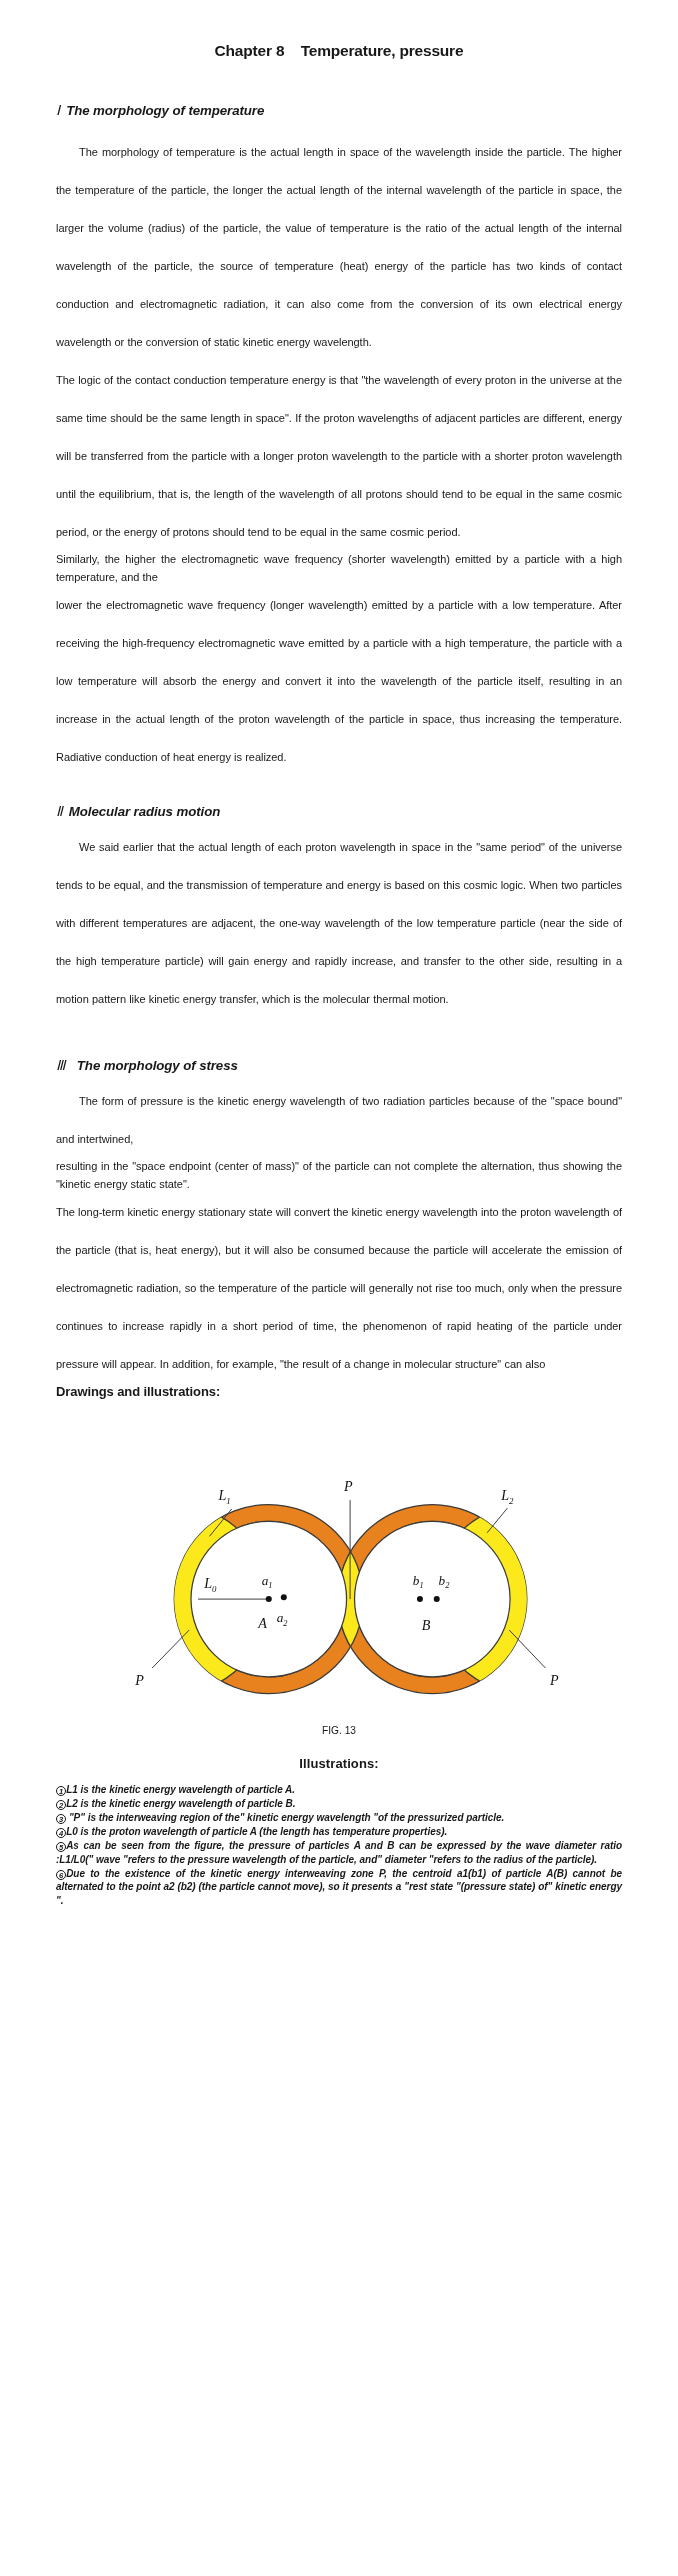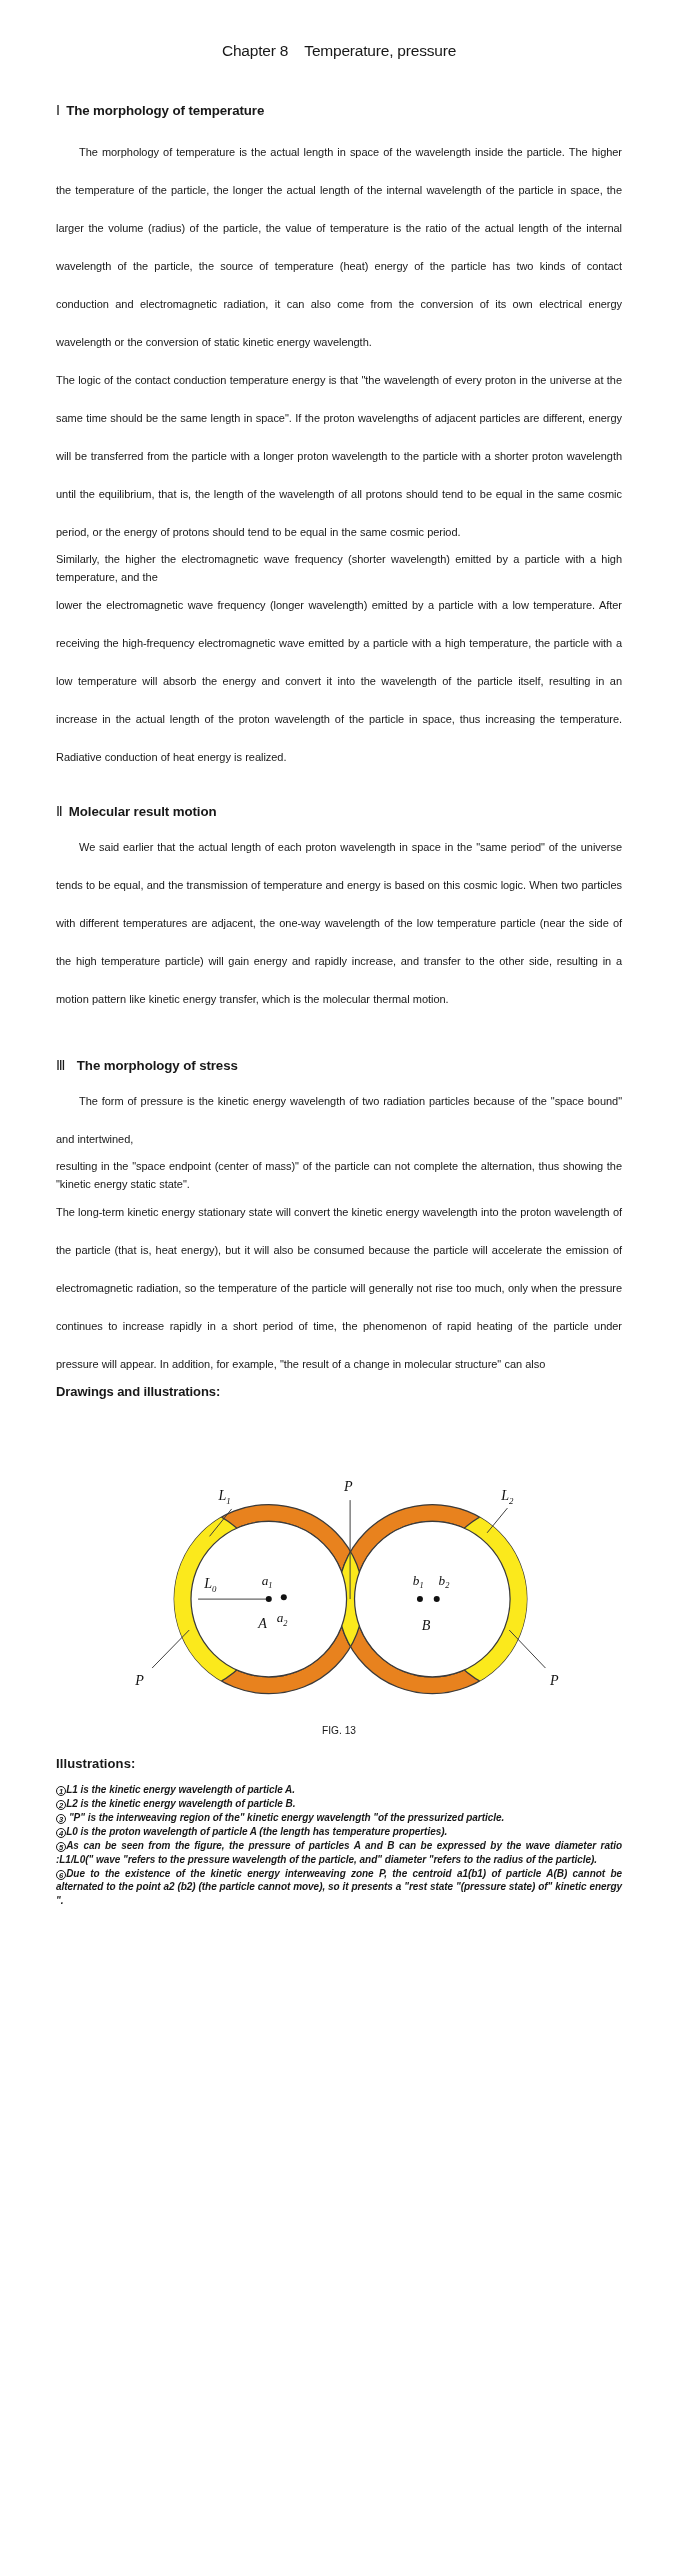--- a/index.html
+++ b/index.html
@@ -20,35 +20,36 @@
     position: relative;
     background: #fff;
     box-sizing: border-box;
     padding: 0 56px;
   }
 
   
   .chapter-title {
     text-align: center;
     font-size: 15.5px;
-    font-weight: normal;
+    font-weight: bold;
     letter-spacing: -0.2px;
     padding-top: 42px;
     padding-bottom: 0;
     white-space: pre;
   }
 
   
   .section-head {
     font-size: 13.3px;
     font-weight: bold;
     letter-spacing: -0.1px;
     margin: 0;
     padding: 0;
     display: block;
+    font-style: italic;
   }
   .section-head .roman {
     font-family: "Liberation Serif", serif;
     font-weight: normal;
     font-size: 13.7px;
     margin-right: 6.2px;
   }
   .sec1 { margin-top: 42px; }
   .sec2 { margin-top: 26.5px; }
   .sec3 { margin-top: 39px; }
@@ -94,20 +95,21 @@
     margin-top: 1.8px;
     letter-spacing: 0px;
   }
 
   
   .illus-head {
     font-size: 13px;
     font-weight: bold;
     margin-top: 20.3px;
     letter-spacing: 0.1px;
+    text-align: center;
   }
   .illus-list {
     margin-top: 12px;
     font-style: italic;
   }
   .illus-item {
     font-size: 10px;
     font-weight: bold;
     line-height: 13.6px;
     text-align: justify;
@@ -139,21 +141,21 @@
   <div class="chapter-title">Chapter 8    Temperature, pressure</div>
 
   <div class="section-head sec1"><span class="roman">Ⅰ</span><span>The morphology of temperature</span></div>
 
   <div class="gap-md"></div>
   <p class="body indent">The morphology of temperature is the actual length in space of the wavelength inside the particle. The higher the temperature of the particle, the longer the actual length of the internal wavelength of the particle in space, the larger the volume (radius) of the particle, the value of temperature is the ratio of the actual length of the internal wavelength of the particle, the source of temperature (heat) energy of the particle has two kinds of contact conduction and electromagnetic radiation, it can also come from the conversion of its own electrical energy wavelength or the conversion of static kinetic energy wavelength.</p>
   <p class="body">The logic of the contact conduction temperature energy is that "the wavelength of every proton in the universe at the same time should be the same length in space". If the proton wavelengths of adjacent particles are different, energy will be transferred from the particle with a longer proton wavelength to the particle with a shorter proton wavelength until the equilibrium, that is, the length of the wavelength of all protons should tend to be equal in the same cosmic period, or the energy of protons should tend to be equal in the same cosmic period.</p>
   <p class="body tight">Similarly, the higher the electromagnetic wave frequency (shorter wavelength) emitted by a particle with a high temperature, and the</p>
   <p class="body">lower the electromagnetic wave frequency (longer wavelength) emitted by a particle with a low temperature. After receiving the high-frequency electromagnetic wave emitted by a particle with a high temperature, the particle with a low temperature will absorb the energy and convert it into the wavelength of the particle itself, resulting in an increase in the actual length of the proton wavelength of the particle in space, thus increasing the temperature. Radiative conduction of heat energy is realized.</p>
 
-  <div class="section-head sec2"><span class="roman">Ⅱ</span><span>Molecular result motion</span></div>
+  <div class="section-head sec2"><span class="roman">Ⅱ</span><span>Molecular radius motion</span></div>
 
   <div class="gap-sm"></div>
   <p class="body indent">We said earlier that the actual length of each proton wavelength in space in the "same period" of the universe tends to be equal, and the transmission of temperature and energy is based on this cosmic logic. When two particles with different temperatures are adjacent, the one-way wavelength of the low temperature particle (near the side of the high temperature particle) will gain energy and rapidly increase, and transfer to the other side, resulting in a motion pattern like kinetic energy transfer, which is the molecular thermal motion.</p>
 
   <div class="section-head sec3"><span class="roman">Ⅲ</span><span>The morphology of stress</span></div>
 
   <div class="gap-sm"></div>
   <p class="body indent">The form of pressure is the kinetic energy wavelength of two radiation particles because of the "space bound" and intertwined,</p>
   <p class="body tight">resulting in the "space endpoint (center of mass)" of the particle can not complete the alternation, thus showing the "kinetic energy static state".</p>
   <p class="body">The long-term kinetic energy stationary state will convert the kinetic energy wavelength into the proton wavelength of the particle (that is, heat energy), but it will also be consumed because the particle will accelerate the emission of electromagnetic radiation, so the temperature of the particle will generally not rise too much, only when the pressure continues to increase rapidly in a short period of time, the phenomenon of rapid heating of the particle under pressure will appear. In addition, for example, "the result of a change in molecular structure" can also</p>

